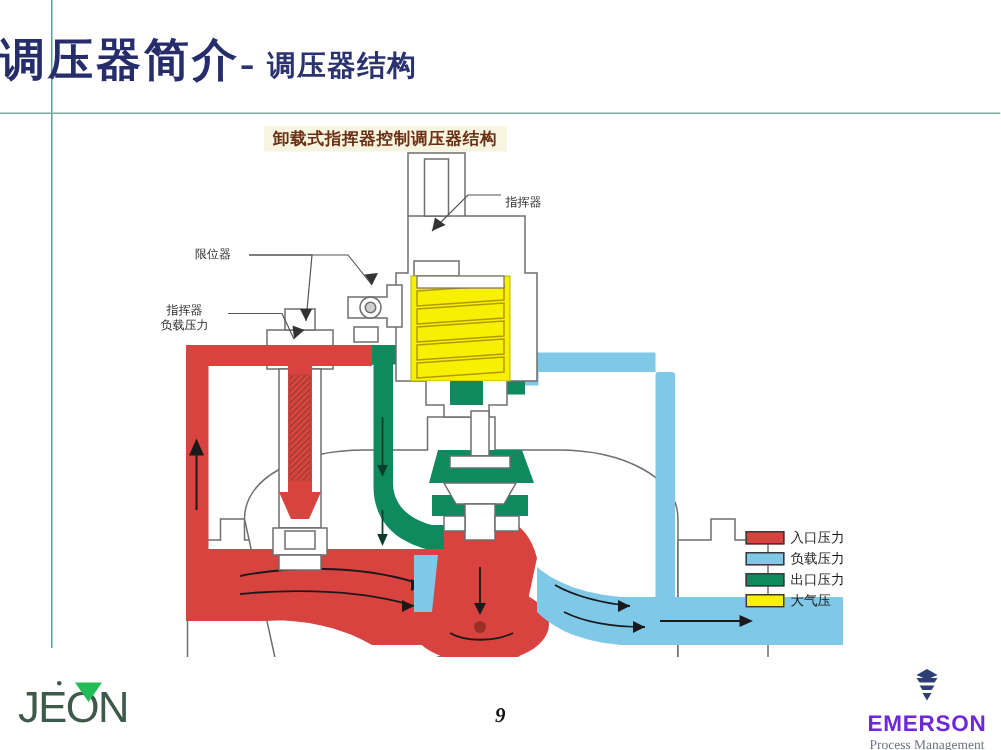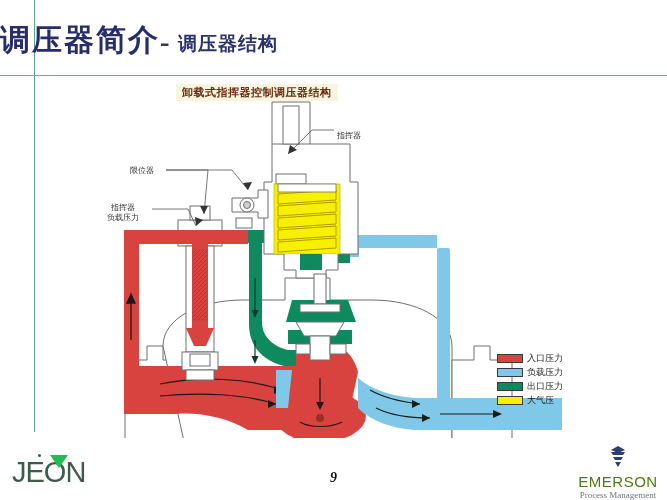--- a/index.html
+++ b/index.html
@@ -176,23 +176,23 @@
     top: 446px;
     width: 90px;
     text-align: center;
   }
   .emerson-mark {
     height: 22px;
     margin-bottom: 1px;
   }
   .emerson-name {
     font-size: 15px;
-    font-weight: normal;
+    font-weight: bold;
     letter-spacing: 0.5px;
-    color: #4d7c0f;
+    color: #6d28d9;
     font-family: "Liberation Sans", sans-serif;
   }
   .emerson-tag {
     font-size: 9px;
     color: #6e7480;
     font-family: Liberation Serif, serif;
   }
 </style>
 </head>
 <body>

